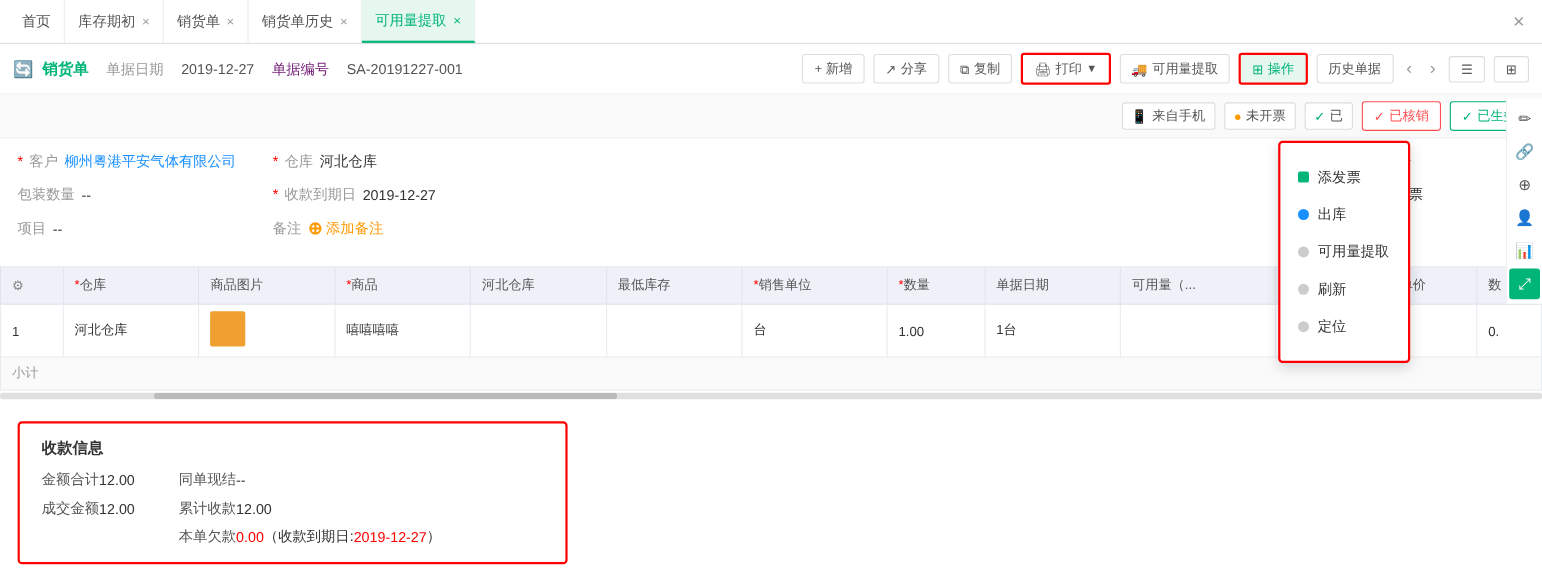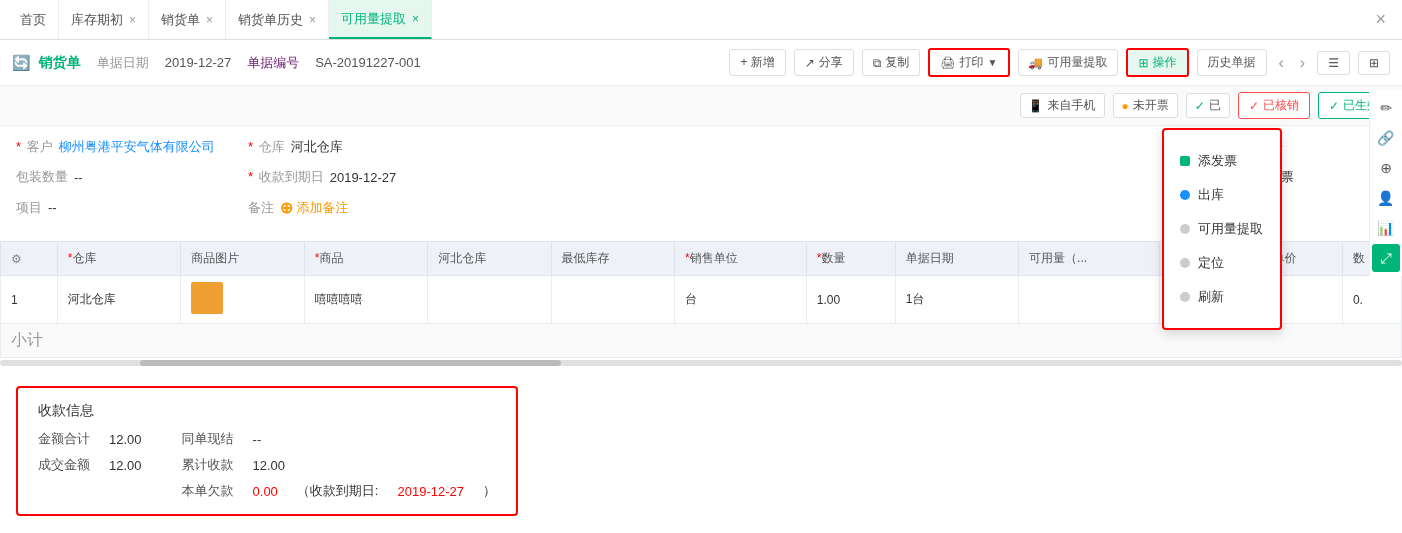--- a/index.html
+++ b/index.html
@@ -83,31 +83,31 @@
     
     .table-container { overflow-x: auto; margin: 0; }
     table { width: 100%; border-collapse: collapse; font-size: 12px; }
     thead tr { background: #eef2f8; }
     thead th {
       padding: 8px 10px; text-align: left; border: 1px solid #e0e4ea;
       font-weight: 500; color: #555; white-space: nowrap;
     }
     tbody tr { background: #fff; }
     tbody td { padding: 6px 10px; border: 1px solid #e8ecf0; color: #333; }
-    .subtotal-row td { background: #fafafa; color: #999; font-size: 16px; }
+    .subtotal-row td { background: #fafafa; color: #999; font-size: 12px; }
 
     
     .payment-box {
       margin: 10px 16px; border: 2px solid #f00; border-radius: 4px;
       padding: 14px 20px; background: #fff; display: inline-block; min-width: 500px;
     }
-    .payment-title { font-weight: 400; font-size: 14px; margin-bottom: 10px; }
+    .payment-title { font-weight: 700; font-size: 14px; margin-bottom: 10px; }
     .payment-rows { display: flex; gap: 40px; }
     .payment-col { display: flex; flex-direction: column; gap: 8px; }
-    .payment-item { display: flex; align-items: center; gap: 19px; font-size: 13px; }
+    .payment-item { display: flex; align-items: center; gap: 0; font-size: 13px; }
     .payment-label { color: #555; white-space: nowrap; }
     .payment-value { color: #333; }
     .payment-value.red { color: #f00; }
     .payment-value.date-red { color: #f00; }
 
     
     .right-tools {
       position: absolute; right: 0; top: 50px; display: flex;
       flex-direction: column; gap: 2px; background: #fff;
       border-left: 1px solid #eee; padding: 4px 2px;
@@ -431,25 +431,25 @@
       <div class="dropdown-item">
         <span class="dot blue"></span>
         <span>出库</span>
       </div>
       <div class="dropdown-item">
         <span class="dot gray"></span>
         <span>可用量提取</span>
       </div>
       <div class="dropdown-item">
         <span class="dot gray"></span>
-        <span>定位</span>
+        <span>刷新</span>
       </div>
       <div class="dropdown-item">
         <span class="dot gray"></span>
-        <span>刷新</span>
+        <span>定位</span>
       </div>
     </div>
 
     <div class="right-tools">
       <div class="right-tool-btn">
         <span>✏</span>
       </div>
       <div class="right-tool-btn">
         <span>🔗</span>
       </div>

